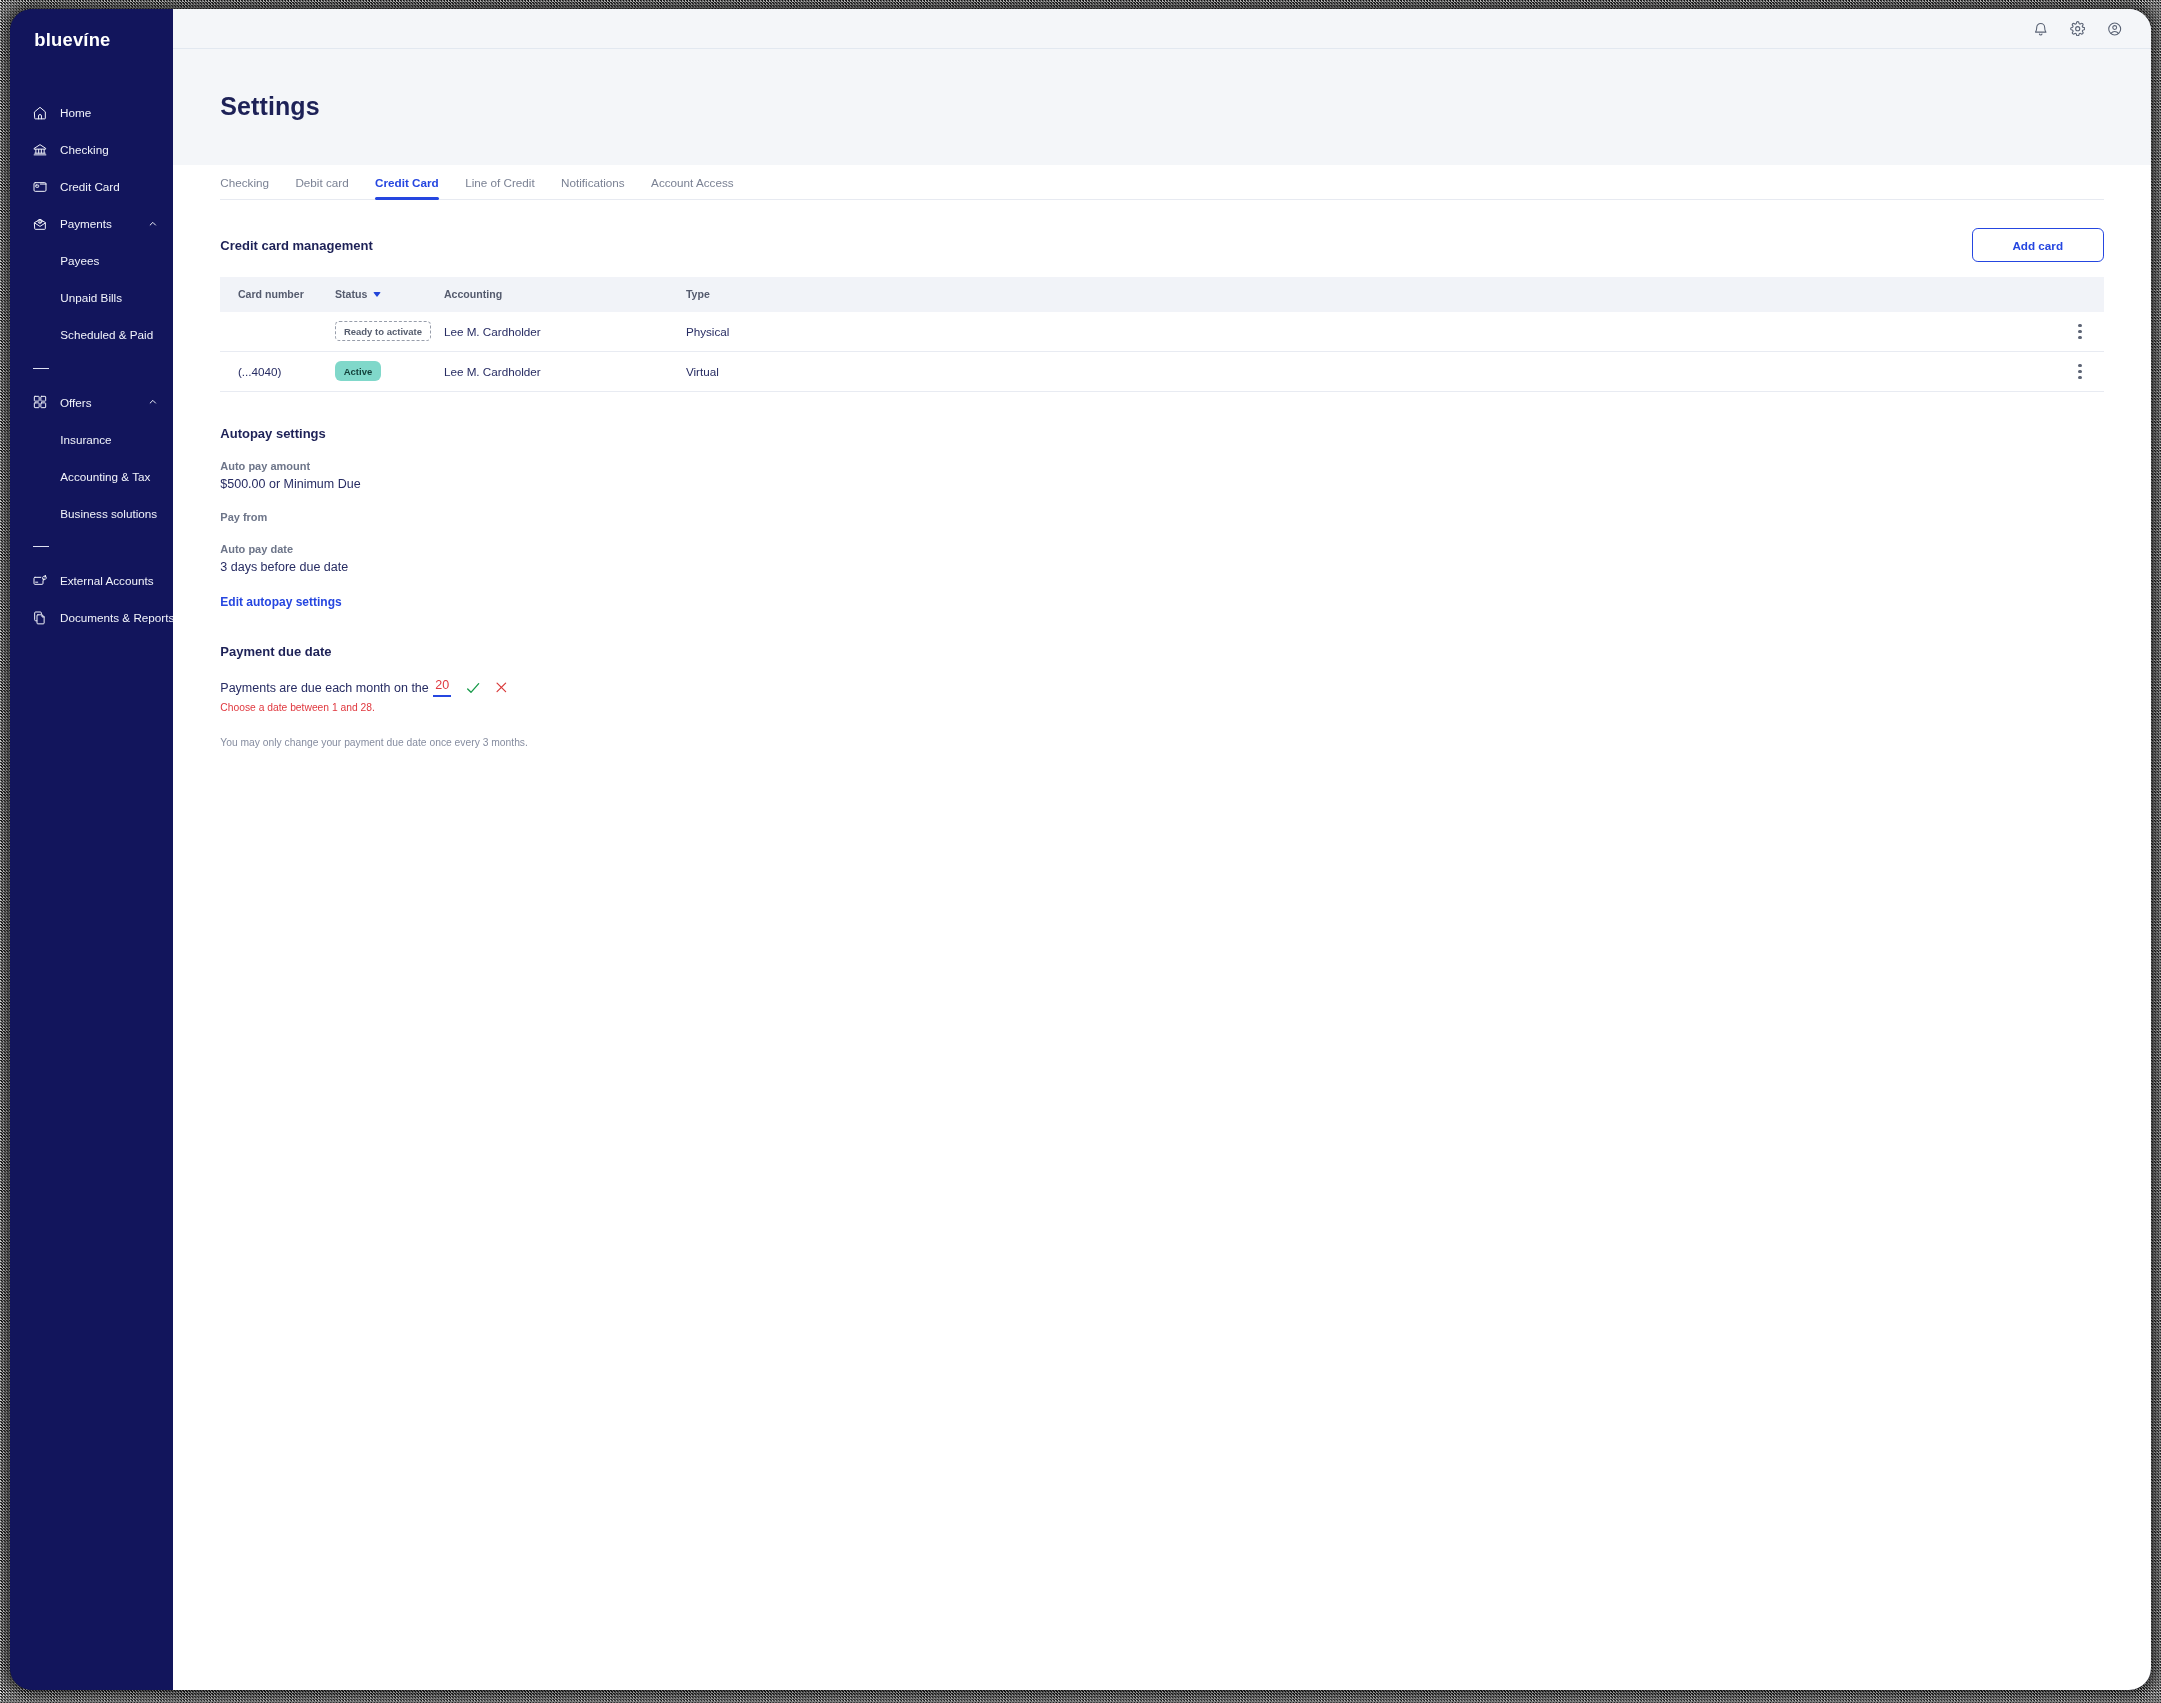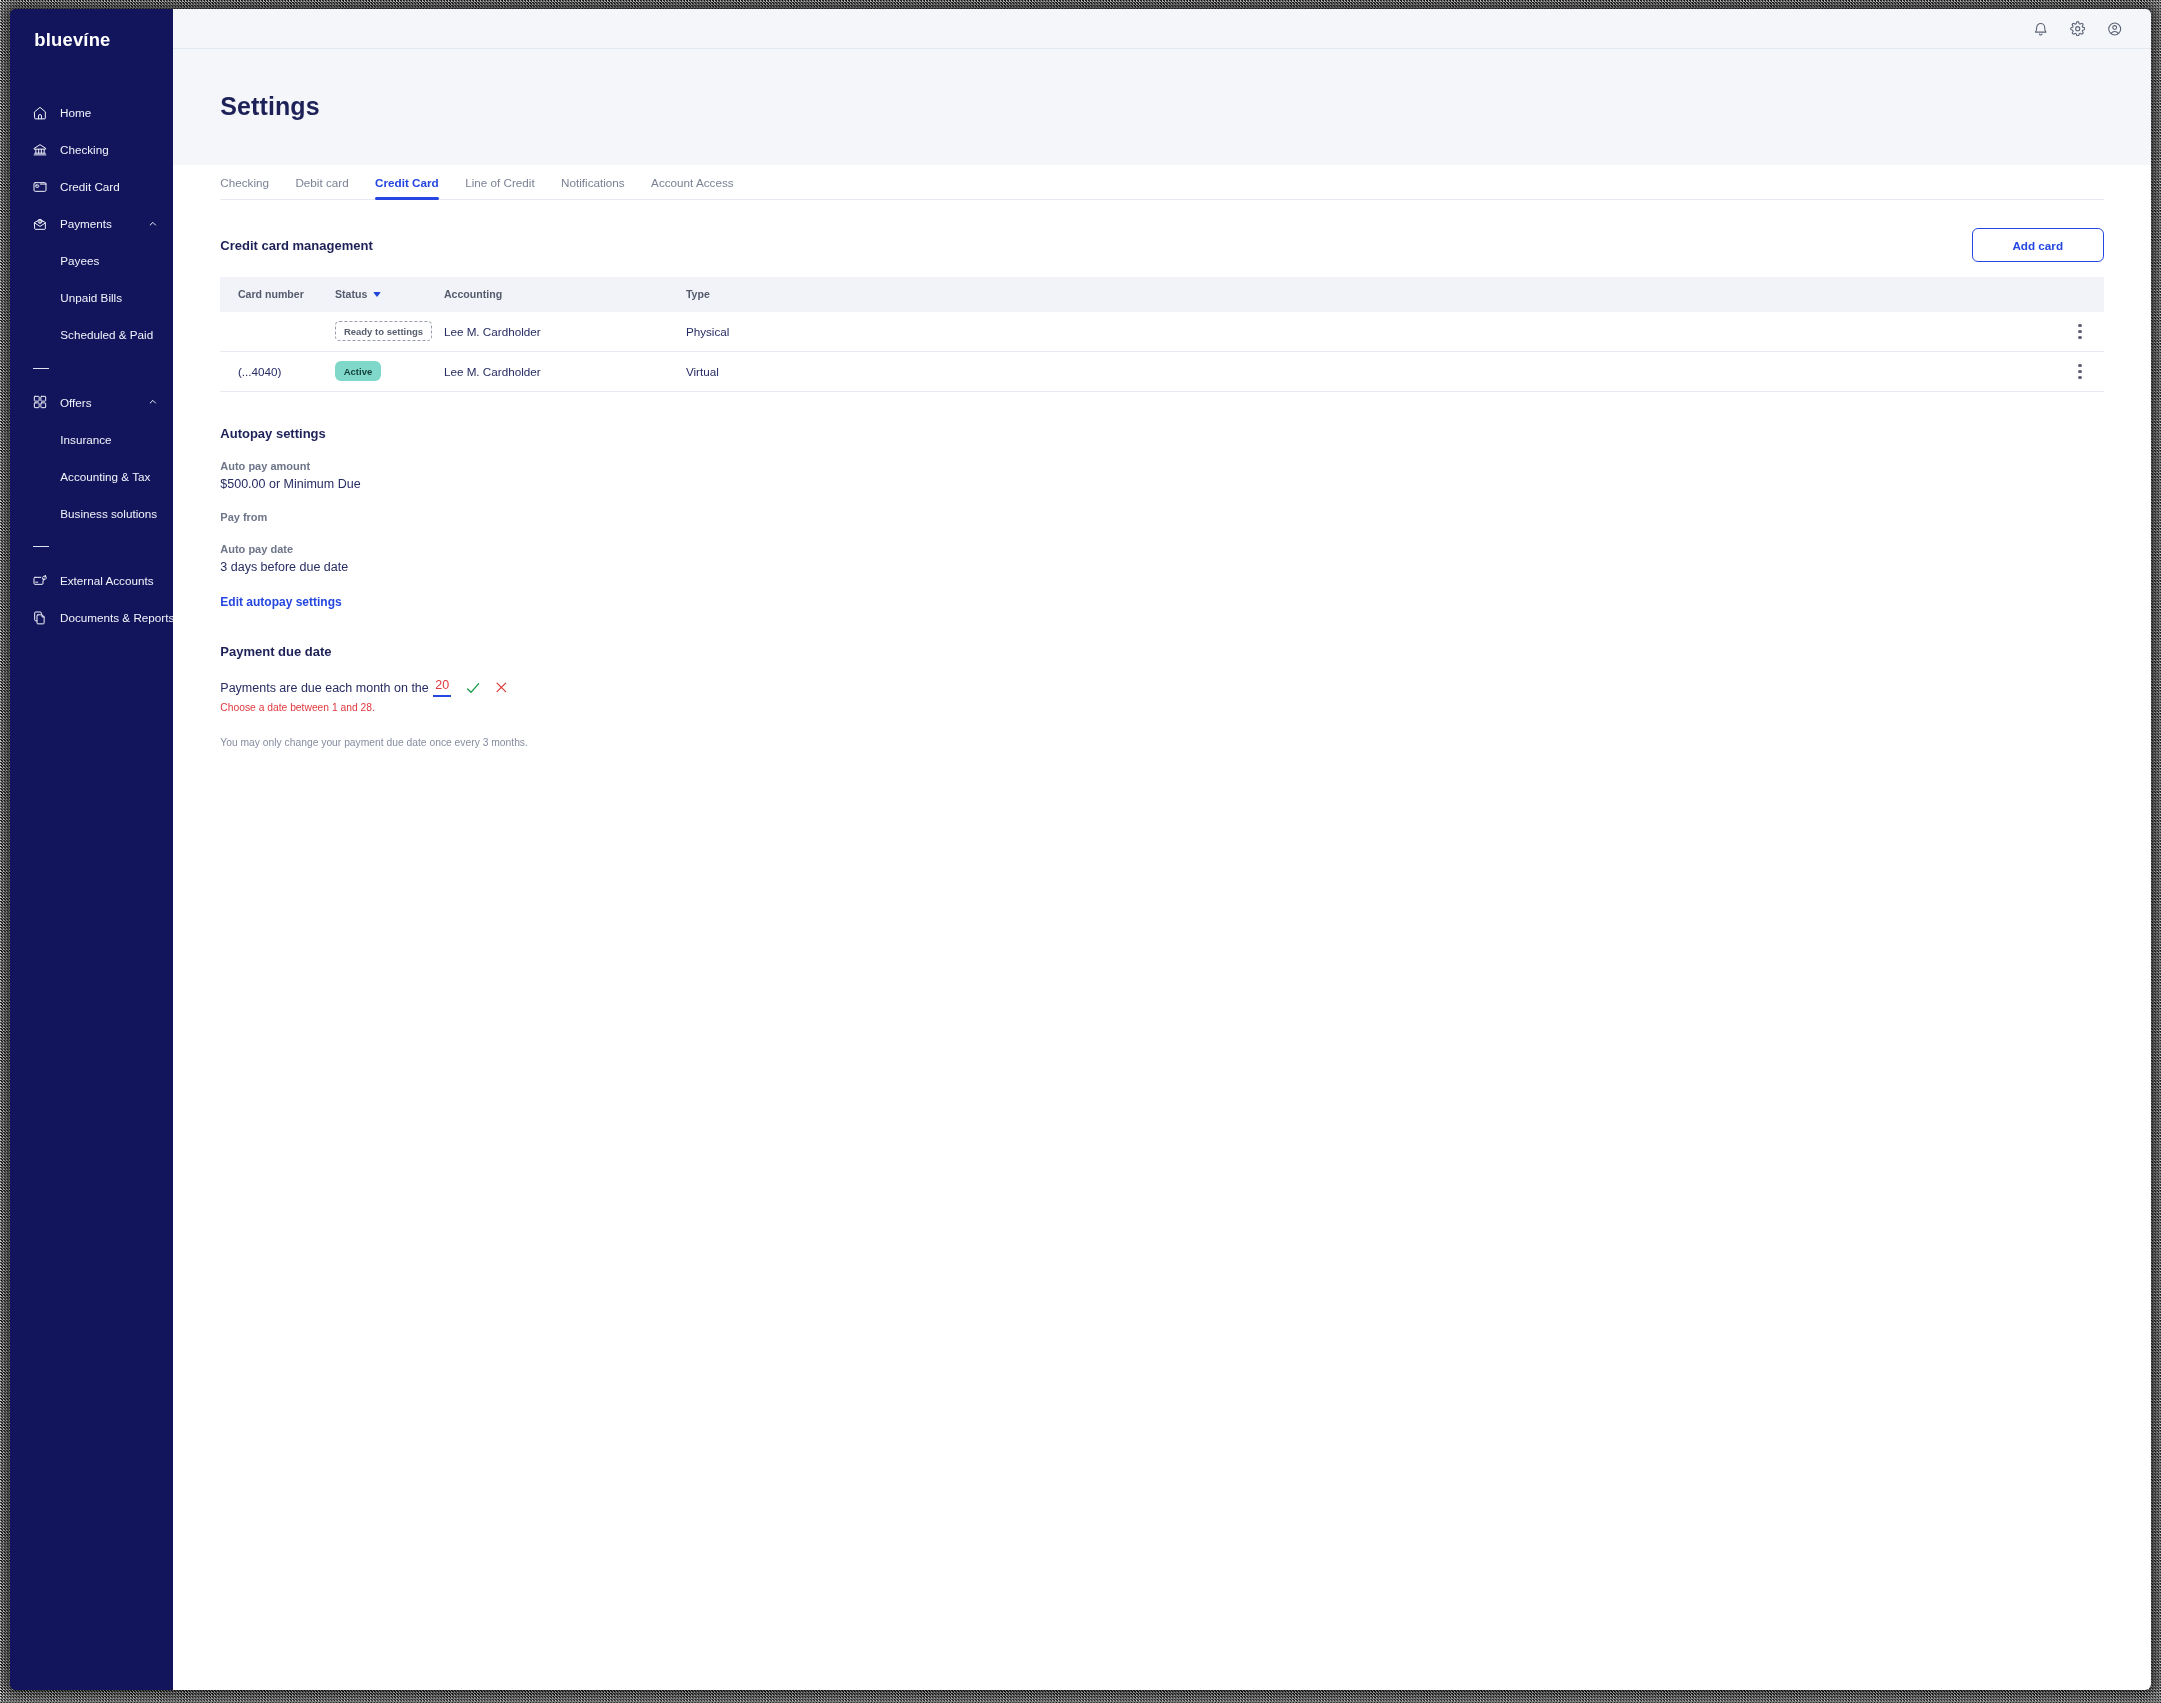--- a/index.html
+++ b/index.html
@@ -9,21 +9,21 @@
     background:#fff;
   }
   
   .noise-frame {
     position:fixed; inset:0;
     background:repeating-conic-gradient(#141414 0% 25%, #e3e3e3 0% 50%);
     background-size:2.9px 2.9px;
   }
   .app {
     position:absolute; left:10.3px; top:8.8px; right:10.3px; bottom:13.2px;
-    background:#0f172a; border-radius:6px; overflow:hidden;
+    background:#0f172a; border-radius:22px; overflow:hidden;
     display:flex;
     box-shadow:0 0 11.7px 4.4px rgba(0,0,0,.55);
   }
 
   
   .sidebar {
     width:163px; flex:0 0 163px;
     background:#12155c; color:#f2f4fb;
     padding-top:20.6px;
   }
@@ -307,21 +307,21 @@
           <span>Status</span>
           <span class="sort-tri"></span>
         </div>
         <div>Accounting</div>
         <div>Type</div>
         <div></div>
       </div>
 
       <div class="trow">
         <div></div>
-        <div><span class="badge-dashed">Ready to settings</span></div>
+        <div><span class="badge-dashed">Ready to activate</span></div>
         <div>Lee M. Cardholder</div>
         <div>Physical</div>
         <div class="kebab">
             <i></i>
             <i></i>
             <i></i>
           </div>
       </div>
 
       <div class="trow">

